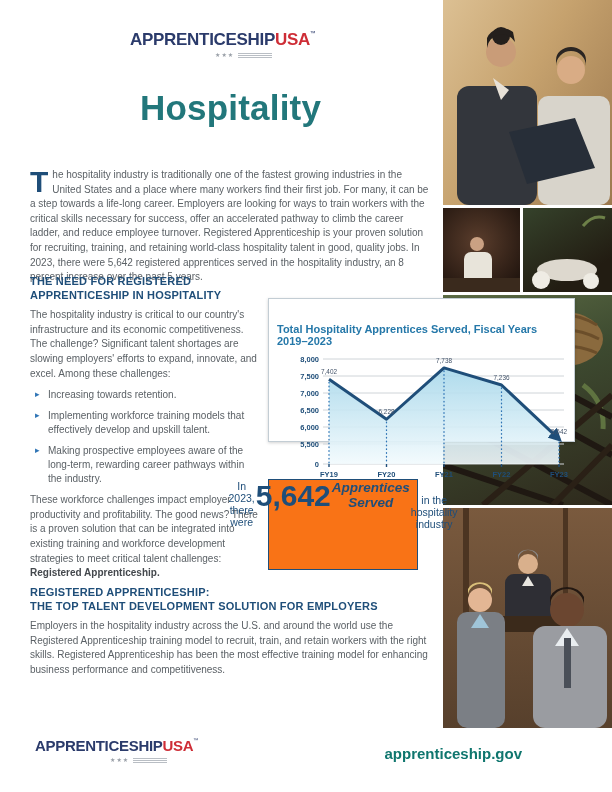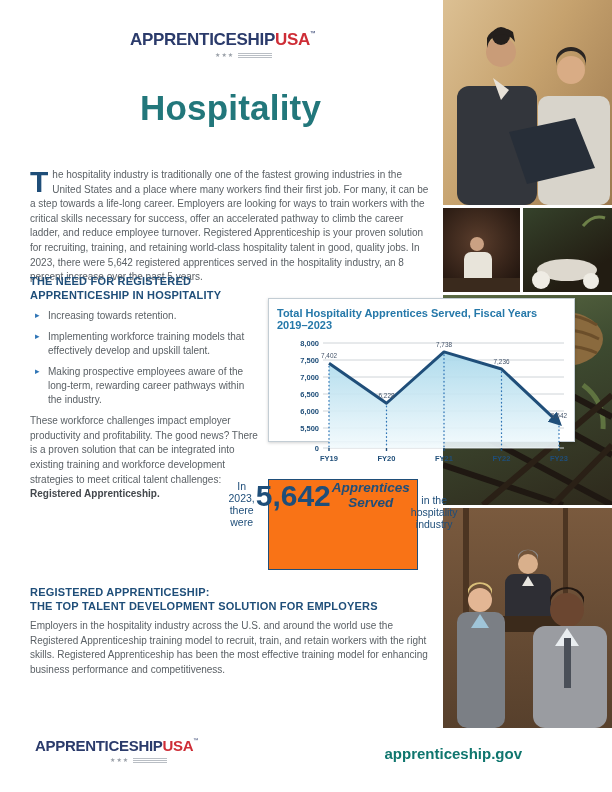--- a/index.html
+++ b/index.html
@@ -37,21 +37,21 @@
   .ph svg{position:absolute;inset:0;}
   .ph1{height:205px;margin-bottom:3px;background:linear-gradient(120deg,#dcc093 0%,#c6a26e 45%,#9c784e 100%);}
   .ph-row{display:flex;gap:3px;margin-bottom:3px;}
   .ph2a{width:77px;height:84px;background:radial-gradient(circle at 45% 40%,#5a3d2c,#241710 80%);}
   .ph2b{width:89px;height:84px;background:linear-gradient(150deg,#35422b,#221c12 75%);}
   .ph3{height:210px;margin-bottom:3px;background:linear-gradient(160deg,#5c6b44,#3d4a30 40%,#2e291c 100%);}
   .ph4{height:220px;background:linear-gradient(#7a5a3e,#57402c);}
   
   .chartbox{position:absolute;top:298px;left:268px;width:307px;height:144px;background:#fff;
             border:1px solid #c3cdd4;box-shadow:0 1px 3px rgba(0,0,0,.18);z-index:2;box-sizing:border-box;
-            padding:8px 8px 4px 8px;}
+            padding:24px 8px 4px 8px;}
   .chart-title{color:#2578a9;font-weight:bold;font-size:11px;margin-bottom:4px;}
   
   .callout{position:absolute;top:479px;left:268px;width:150px;height:91px;background:#f97316;
            border:1.5px solid #1f4e79;z-index:2;box-sizing:border-box;text-align:center;color:#1f4e79;
            display:flex;justify-content:center;gap:1px;}
   .callout .c1{font-size:10.5px;}
   .callout .cnum{font-size:30px;font-weight:bold;line-height:1.05;}
   .callout .c2{font-size:13.5px;font-weight:bold;font-style:italic;}
   .callout .c3{font-size:10.5px;margin-top:14px;}
   
@@ -141,20 +141,21 @@
 
   <div class="intro bodytext">
     <span class="dropcap">T</span><span>he hospitality industry is traditionally one of the fastest growing industries in the United States and a place where many workers find their first job. For many, it can be a step towards a life-long career. Employers are looking for ways to train workers with the critical skills necessary for success, offer an accelerated pathway to climb the career ladder, and reduce employee turnover. Registered Apprenticeship is your proven solution for recruiting, training, and retaining world-class hospitality talent in good, quality jobs. In 2023, there were 5,642 registered apprentices served in the hospitality industry, an 8 percent increase over the past 5 years.</span>
   </div>
 
   <div class="need">
     <div class="sec-head">
       <div>THE NEED FOR REGISTERED</div>
       <div>APPRENTICESHIP IN HOSPITALITY</div>
     </div>
+    <div class="bodytext">The hospitality industry is critical to our country's infrastructure and its economic competitiveness. The challenge? Significant talent shortages are slowing employers' efforts to expand, innovate, and excel. Among these challenges:</div>
     <ul class="bullets">
       <li><span class="arrow">▸</span><span>Increasing towards retention.</span></li>
       <li><span class="arrow">▸</span><span>Implementing workforce training models that effectively develop and upskill talent.</span></li>
       <li><span class="arrow">▸</span><span>Making prospective employees aware of the long-term, rewarding career pathways within the industry.</span></li>
     </ul>
     <div class="bodytext closing">
       <span>These workforce challenges impact employer productivity and profitability. The good news? There is a proven solution that can be integrated into existing training and workforce development strategies to meet critical talent challenges: </span><strong>Registered Apprenticeship.</strong>
     </div>
   </div>
 

